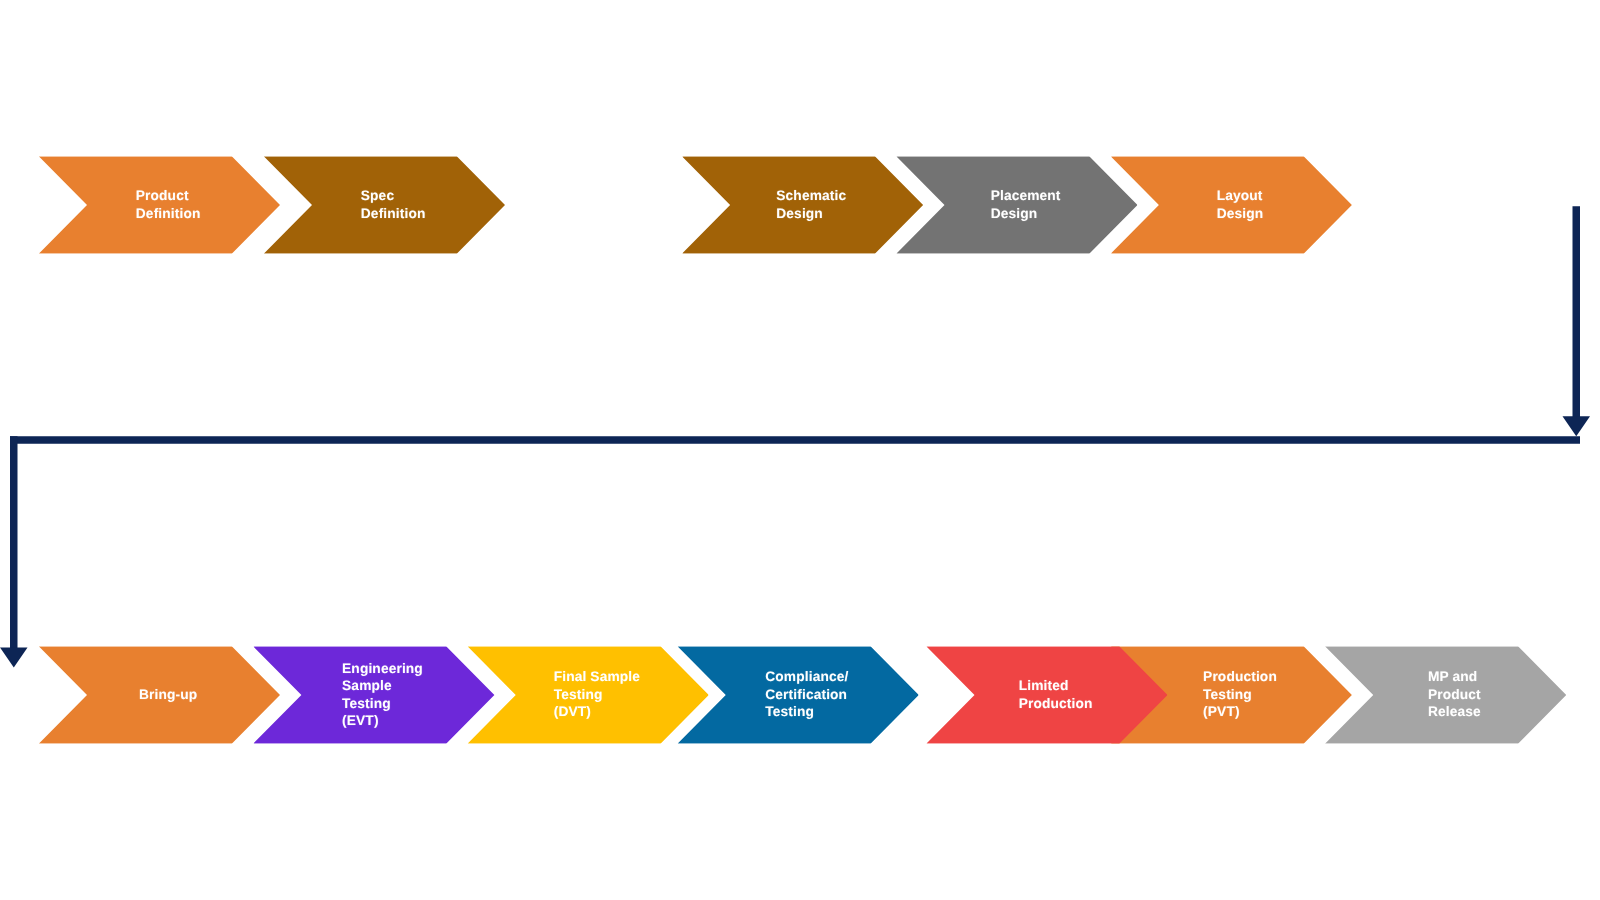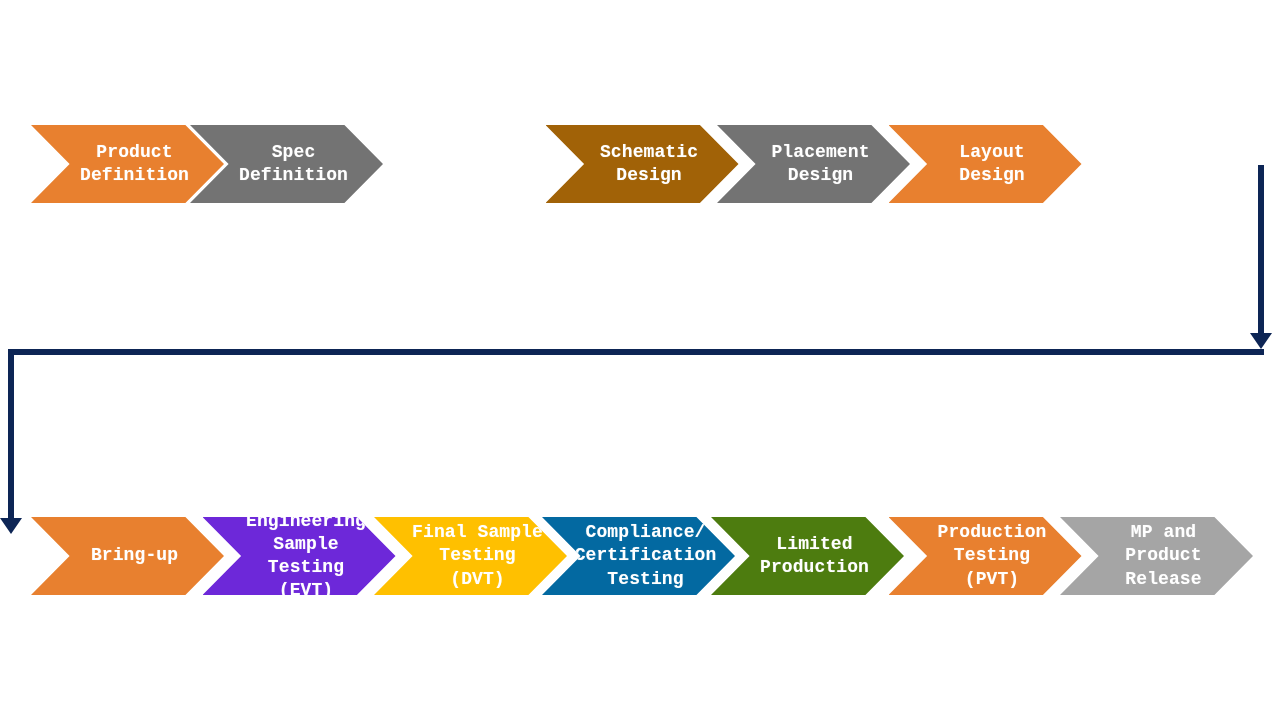--- a/index.html
+++ b/index.html
@@ -44,25 +44,24 @@
     padding-left: 30px;
     padding-right: 16px;
   }
   .chevron.first {
     -webkit-clip-path: polygon(0 0, 80% 0, 100% 50%, 80% 100%, 0 100%, 20% 50%);
     clip-path: polygon(0 0, 80% 0, 100% 50%, 80% 100%, 0 100%, 20% 50%);
   }
 
   .chevron-label {
     color: #ffffff;
-    font-family: Liberation Mono, monospace;
-    font-size: 18px;
+    font-family: Liberation Sans, sans-serif;
+    font-size: 11px;
     font-weight: bold;
     line-height: 1.28;
-    text-align: center;
     letter-spacing: 0.1px;
     white-space: pre-line;
     text-shadow: 0 0 1px rgba(255,255,255,0.35);
   }
 
   
   .conn-line {
     position: absolute;
     background: #0d2555;
   }
@@ -89,21 +88,21 @@
 </head>
 <body>
 
 <div id="canvas">
 
   <div class="chevron-row" id="row-top">
       <div class="chevron first" style="left: 31px; background: rgb(232, 128, 47); z-index: 20;">
         <div class="chevron-label">Product
 Definition</div>
       </div>
-      <div class="chevron" style="left: 190px; background: #737373; z-index: 19;">
+      <div class="chevron" style="left: 211px; background: #a16207; z-index: 19;">
         <div class="chevron-label">Spec
 Definition</div>
       </div>
       <div class="chevron" style="left: 545.5px; background: #a16207; z-index: 17;">
         <div class="chevron-label">Schematic
 Design</div>
       </div>
       <div class="chevron" style="left: 717px; background: #737373; z-index: 16;">
         <div class="chevron-label">Placement
 Design</div>
@@ -133,21 +132,21 @@
       <div class="chevron" style="left: 374px; background: rgb(255, 192, 0); z-index: 18;">
         <div class="chevron-label">Final Sample
 Testing
 (DVT)</div>
       </div>
       <div class="chevron" style="left: 542px; background: #0369a1; z-index: 17;">
         <div class="chevron-label">Compliance/
 Certification
 Testing</div>
       </div>
-      <div class="chevron" style="left: 711px; background: #4d7c0f; z-index: 16;">
+      <div class="chevron" style="left: 741px; background: #ef4444; z-index: 16;">
         <div class="chevron-label">Limited
 Production</div>
       </div>
       <div class="chevron" style="left: 888.5px; background: rgb(232, 128, 47); z-index: 15;">
         <div class="chevron-label">Production
 Testing
 (PVT)</div>
       </div>
       <div class="chevron" style="left: 1060px; background: rgb(165, 165, 165); z-index: 14;">
         <div class="chevron-label">MP and

